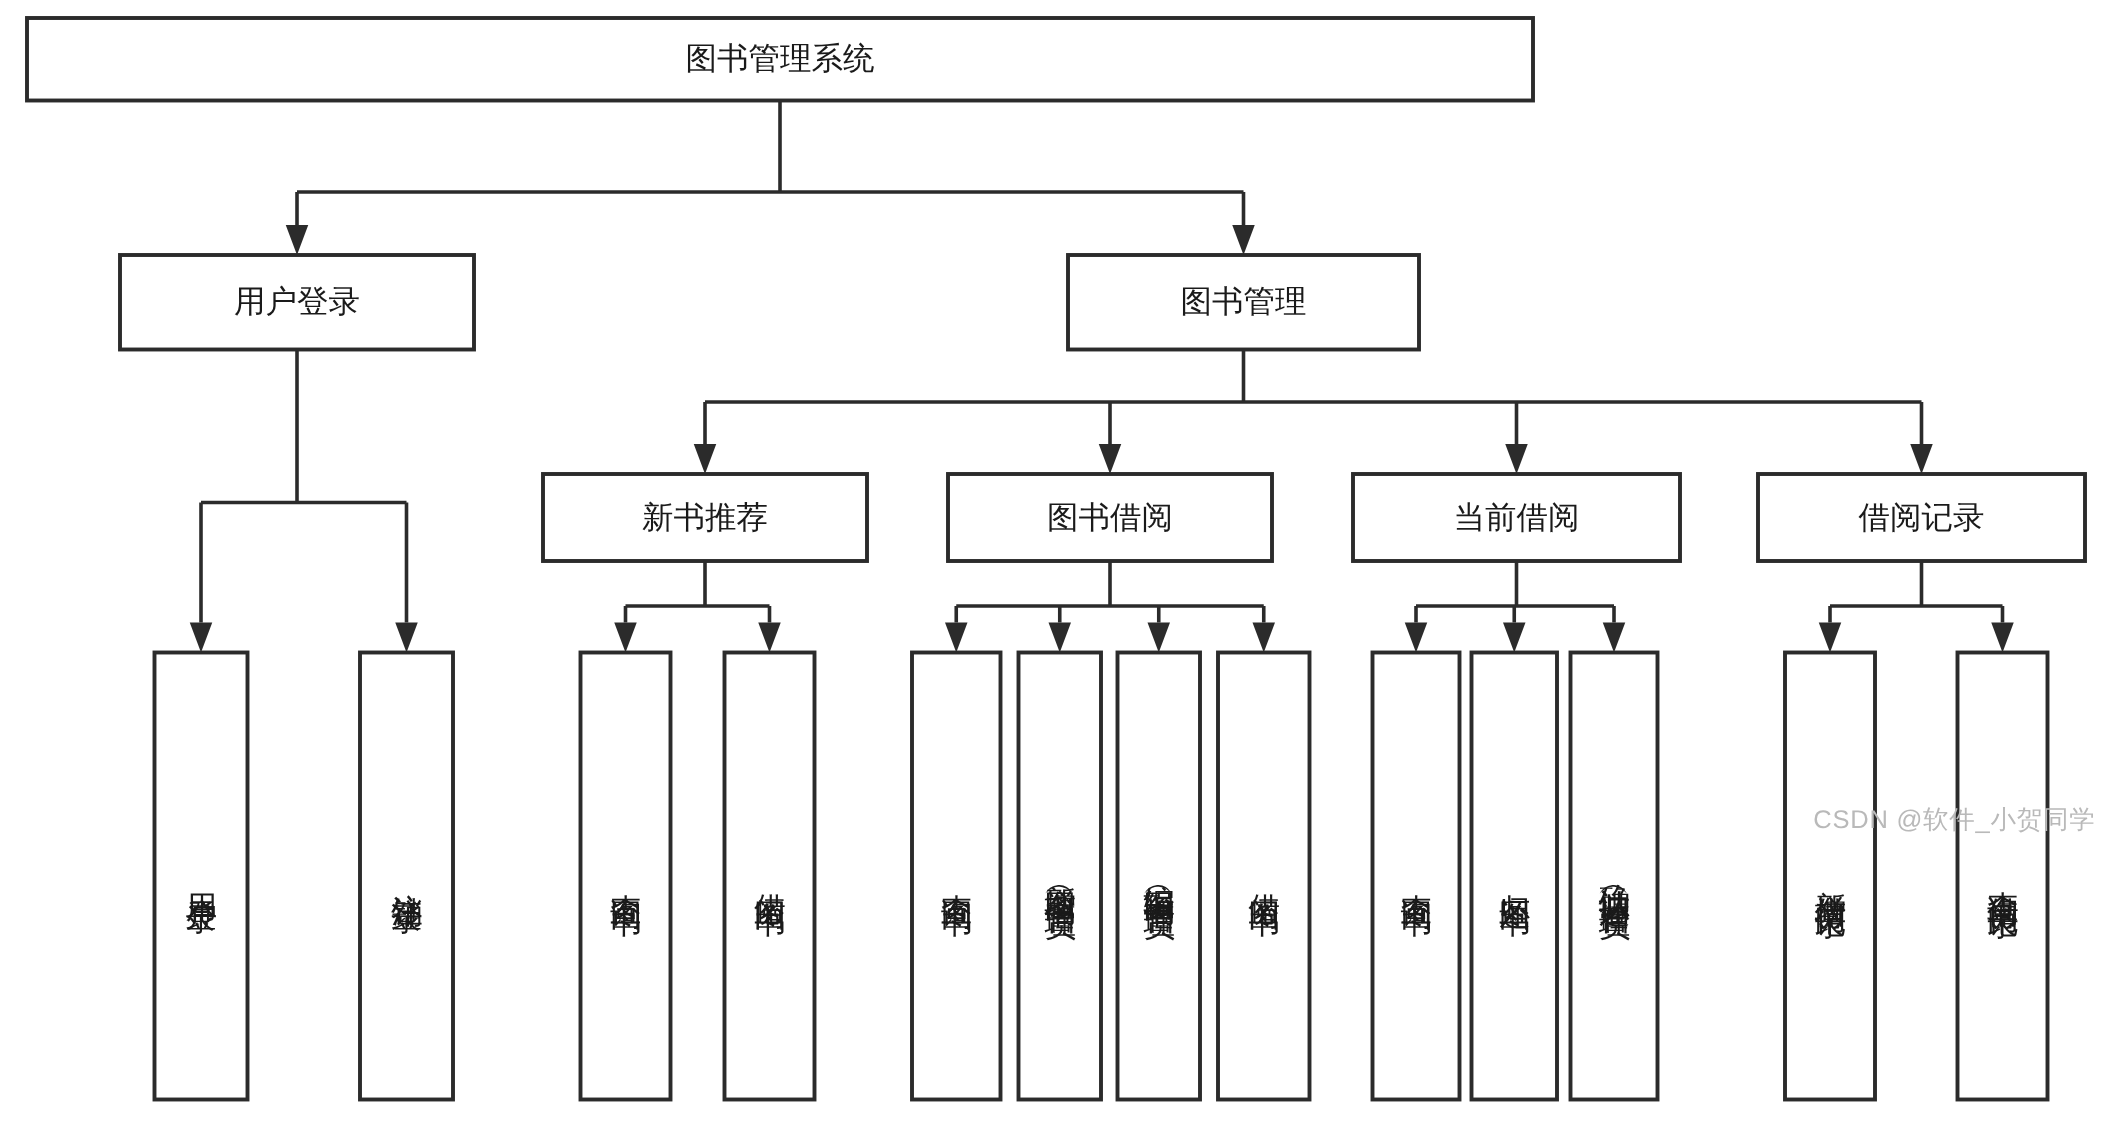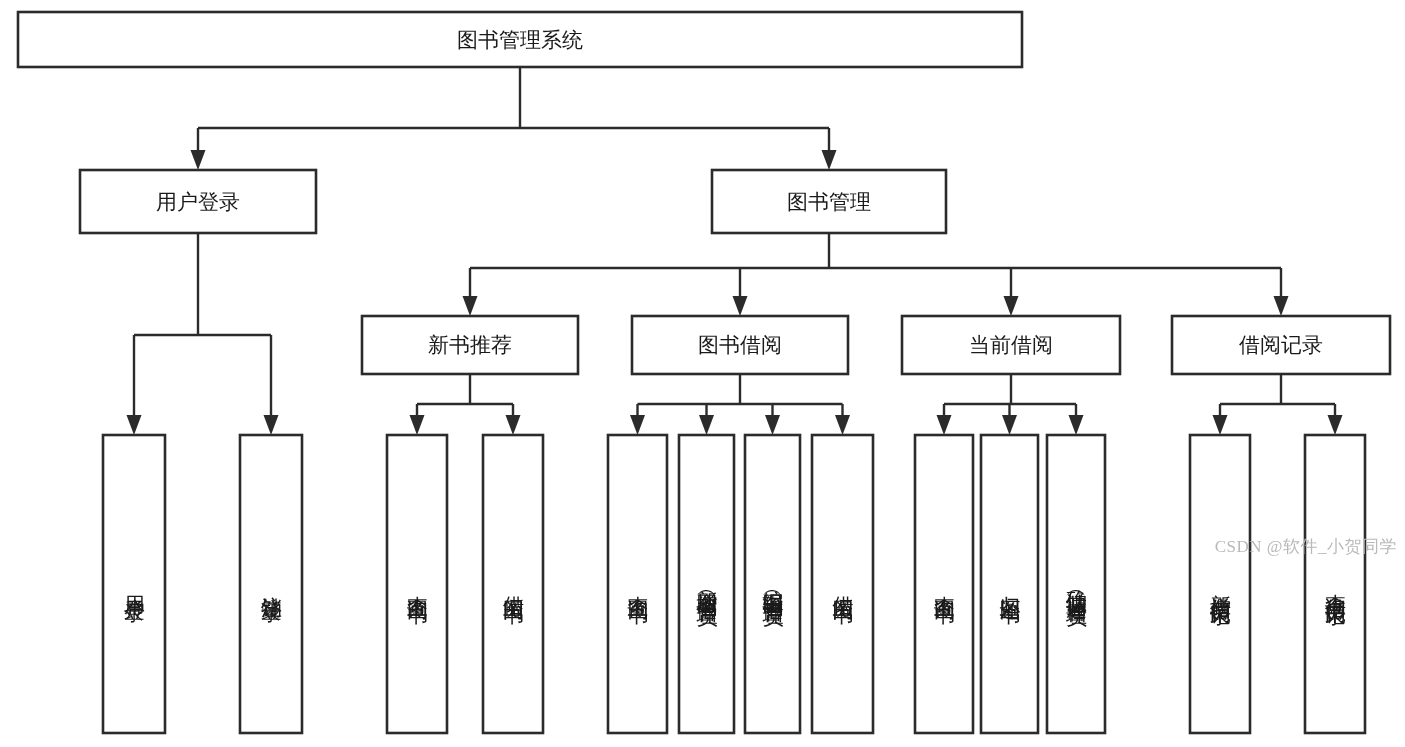--- a/index.html
+++ b/index.html
@@ -64,21 +64,21 @@
     line-height: 1.18;
     letter-spacing: 2.5px;
     color: #1a1a1a;
     white-space: nowrap;
     pointer-events: none;
   }
   .watermark {
     position: absolute;
     right: 8px;
     bottom: 6px;
-    font-family: Liberation Serif, serif;
+    font-family: Liberation Sans, sans-serif;
     font-size: 17px;
     color: #b9b9b9;
     letter-spacing: 0.5px;
     user-select: none;
     margin-left: 44px;
   }
 </style>
 </head>
 <body>
 

